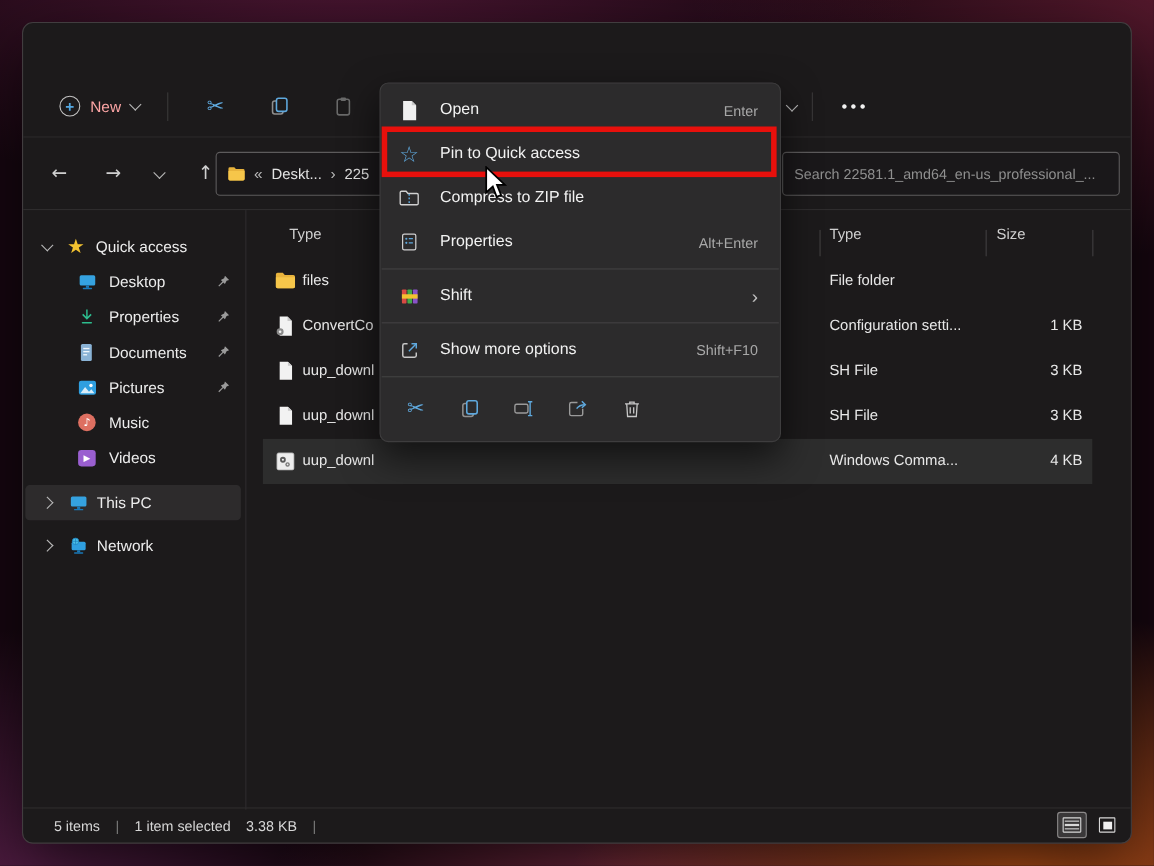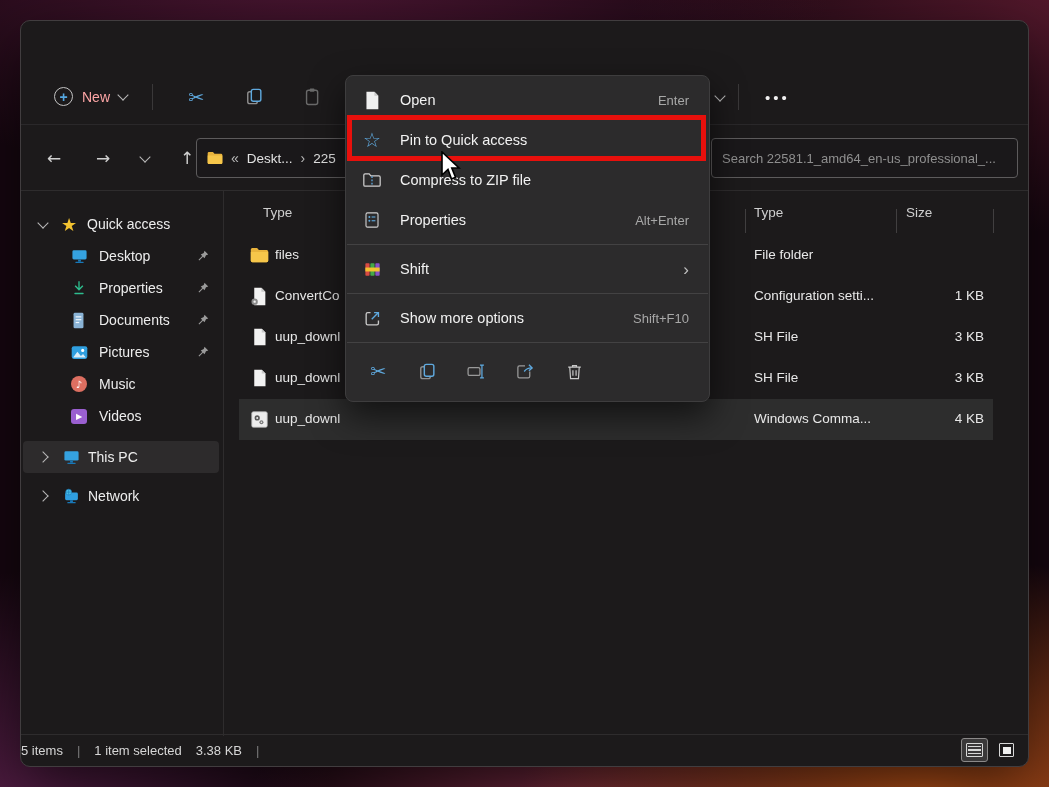--- a/index.html
+++ b/index.html
@@ -67,21 +67,21 @@
   .hname{position:absolute;left:24px;top:6px}
   .htype{position:absolute;left:515px;top:6px}
   .hsize{position:absolute;left:667px;top:6px}
   .frow{position:absolute;left:0;right:0;height:41px;font-size:13.5px;color:#e8e8e8}
   .frow.sel{background:#2d2d2d}
   .ficon{position:absolute;left:10px;top:10px;width:20px;height:20px;display:flex;align-items:center;justify-content:center}
   .fname{position:absolute;left:36px;top:12px;white-space:nowrap}
   .ftype{position:absolute;left:515px;top:12px;white-space:nowrap}
   .fsize{position:absolute;left:657px;top:12px;width:88px;text-align:right}
   
-  .statusbar{position:absolute;left:0;bottom:0;right:0;height:32px;border-top:1px solid #2e2c2d;display:flex;align-items:center;font-size:13px;color:#d6d6d6;gap:14px;box-sizing:border-box}
+  .statusbar{position:absolute;left:0;bottom:0;right:0;height:32px;border-top:1px solid #2e2c2d;display:flex;align-items:center;padding-left:28px;font-size:13px;color:#d6d6d6;gap:14px;box-sizing:border-box}
   .sb-sep{color:#7a7a7a}
   .view-btns{position:absolute;right:8px;top:3px;display:flex;gap:5px}
   .view-btn{width:27px;height:24px;display:flex;align-items:center;justify-content:center;border-radius:3px}
   .view-btn.active{background:#3a3839;border:1px solid #8b8989;box-sizing:border-box}
   .details-glyph{width:13px;height:12px;border:1.3px solid #d8d8d8;border-radius:1px;display:flex;flex-direction:column;justify-content:space-evenly;padding:0 1px}
   .details-glyph i{display:block;height:1.2px;background:#d8d8d8}
   .largeicons-glyph{width:13px;height:12px;border:1.3px solid #d8d8d8;border-radius:1px;display:flex;align-items:center;justify-content:center}
   .largeicons-glyph i{display:block;width:8px;height:7px;background:#f0f0f0}
   
   .ctxmenu{

